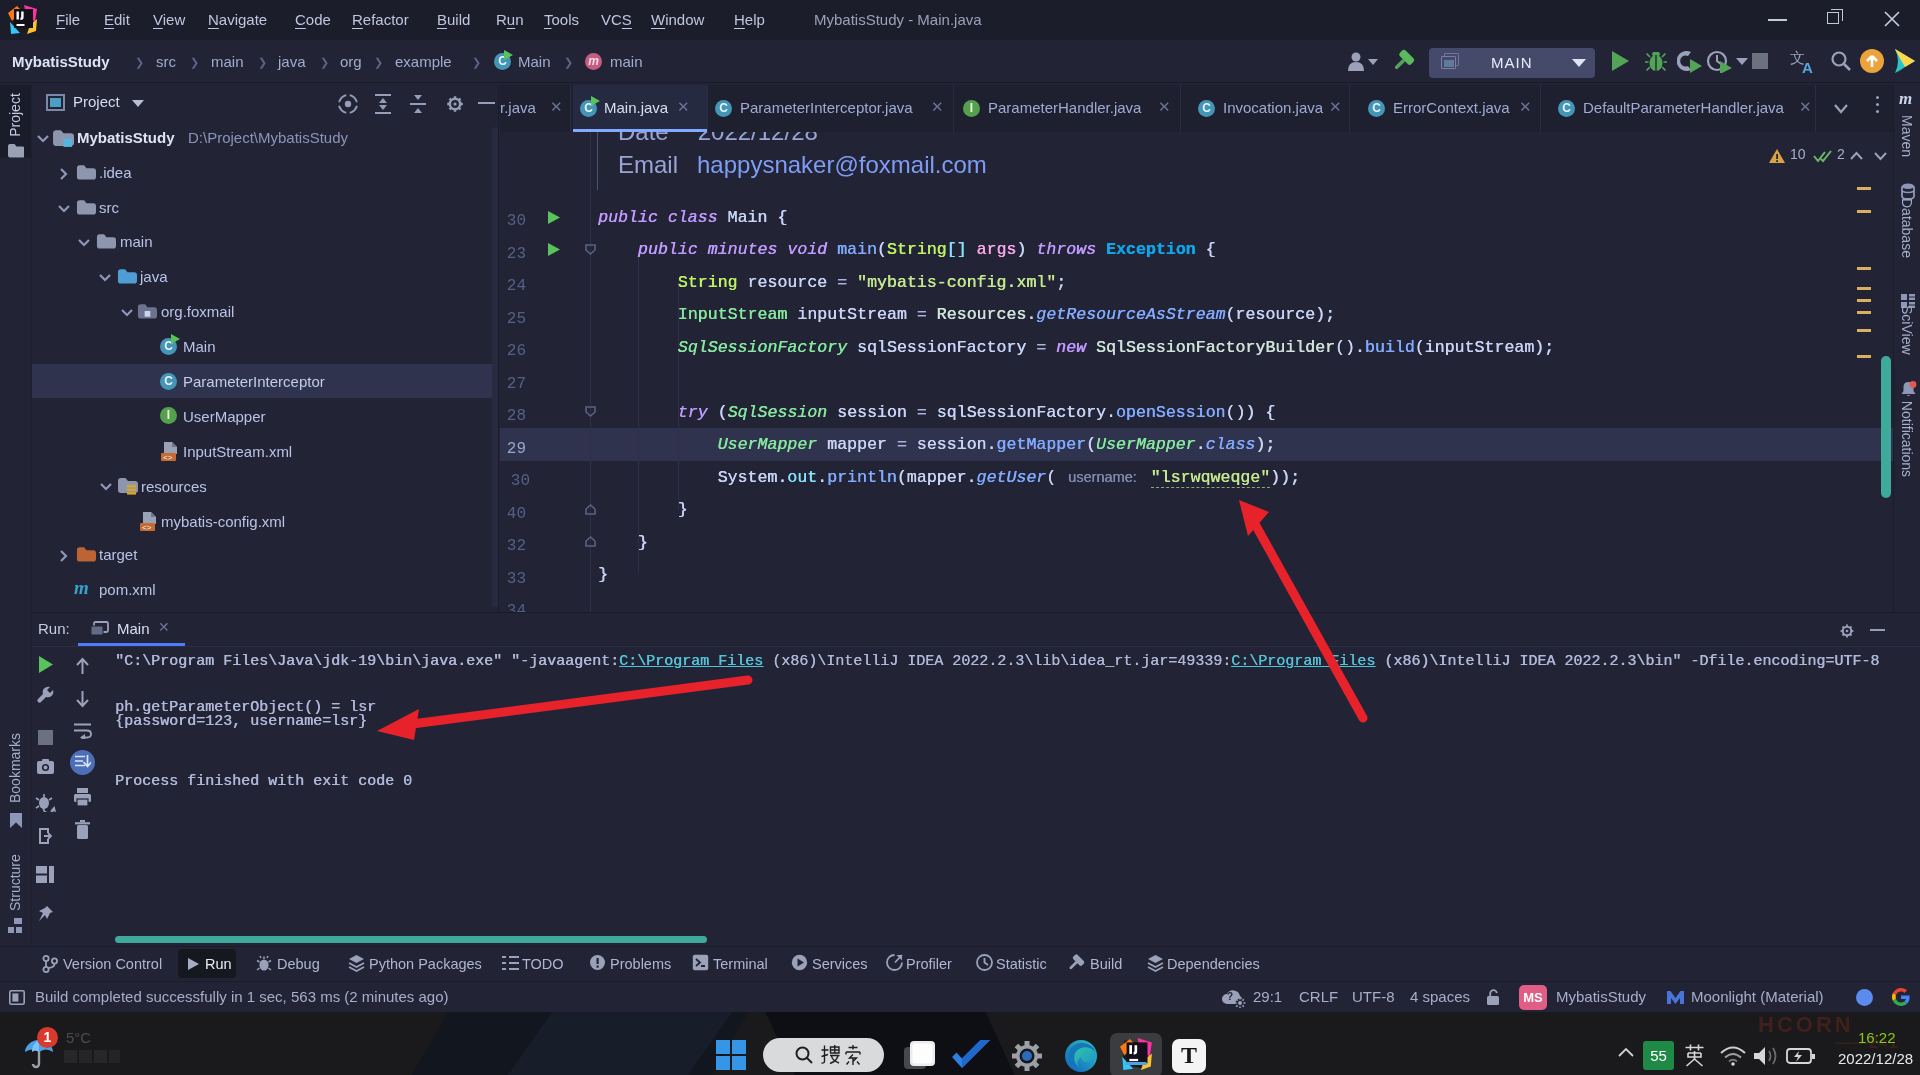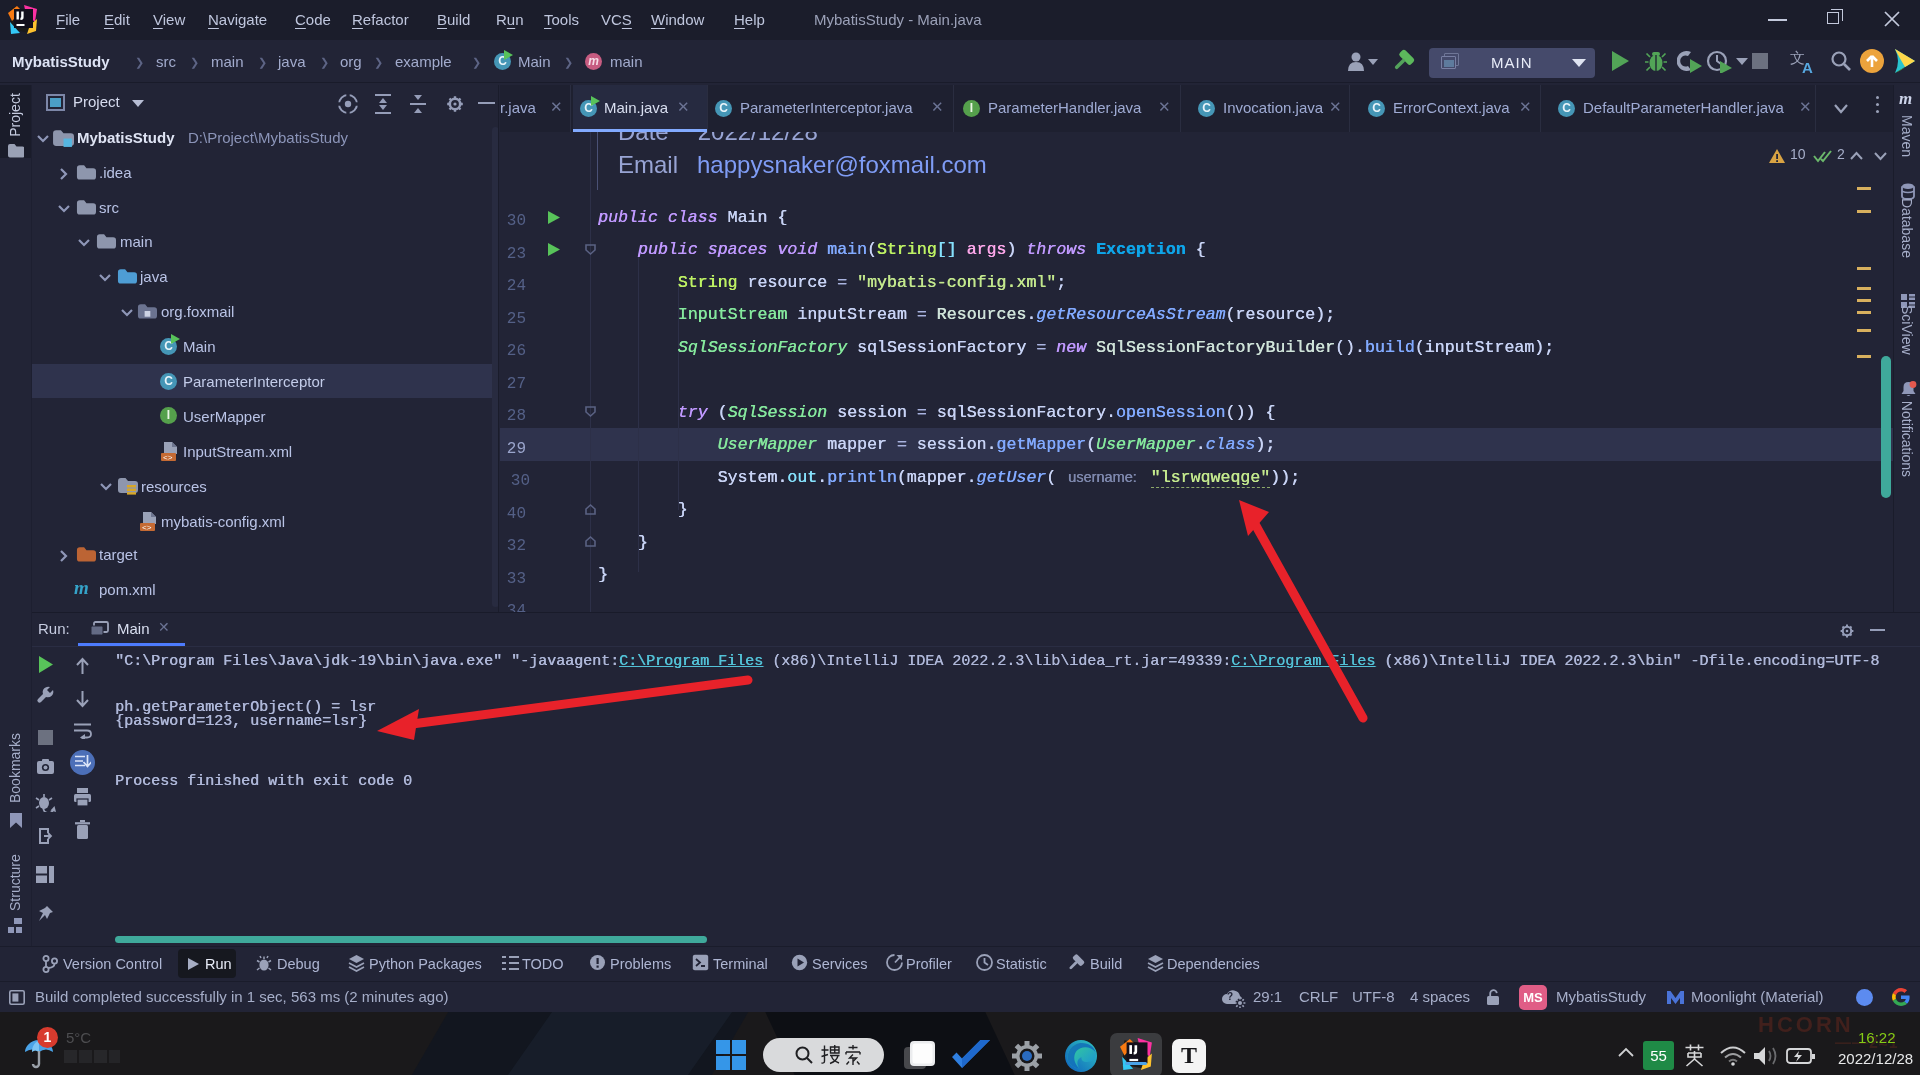--- a/index.html
+++ b/index.html
@@ -429,21 +429,21 @@
         <path d="M2 2 h9 v5 l-4.5 4 l-4.5 -4z" fill="none" stroke="#5a6183" stroke-width="1.6"></path>
       </svg>
     <svg class="abs" style="left:84px;top:371px" width="13" height="13">
         <path d="M2 11 h9 v-5 l-4.5 -4 l-4.5 4z" fill="none" stroke="#5a6183" stroke-width="1.6"></path>
       </svg>
     <svg class="abs" style="left:84px;top:403px" width="13" height="13">
         <path d="M2 11 h9 v-5 l-4.5 -4 l-4.5 4z" fill="none" stroke="#5a6183" stroke-width="1.6"></path>
       </svg>
 
     <div class="cl" style="top:75.75px;left:98px"><span class="kw">public class </span>Main {</div>
-    <div class="cl" style="top:108.25px;left:98px">    <span class="kw">public spaces void </span><span class="blu">main</span>(<span class="yel">String</span><span class="cyn">[]</span> <span class="pnk">args</span>) <span class="kw">throws </span><span class="pale2">Exception</span> {</div>
+    <div class="cl" style="top:108.25px;left:98px">    <span class="kw">public minutes void </span><span class="blu">main</span>(<span class="yel">String</span><span class="cyn">[]</span> <span class="pnk">args</span>) <span class="kw">throws </span><span class="pale2">Exception</span> {</div>
     <div class="cl" style="top:140.75px;left:98px">        <span class="yel">String</span> resource <span class="op">=</span> <span class="grn">"mybatis-config.xml"</span>;</div>
     <div class="cl" style="top:173.25px;left:98px">        <span class="cls">InputStream</span> inputStream <span class="op">=</span> <span class="pale">Resources</span>.<span class="blui">getResourceAsStream</span>(resource);</div>
     <div class="cl" style="top:205.75px;left:98px">        <span class="clsi">SqlSessionFactory</span> sqlSessionFactory <span class="op">=</span> <span class="kw">new </span><span class="pale">SqlSessionFactoryBuilder</span>().<span class="blu">build</span>(inputStream);</div>
     <div class="cl" style="top:270.75px;left:98px">        <span class="kw">try </span>(<span class="clsi">SqlSession</span> session <span class="op">=</span> sqlSessionFactory.<span class="blu">openSession</span>()) {</div>
     <div class="cl" style="top:303.25px;left:98px">            <span class="clsi">UserMapper</span> mapper <span class="op">=</span> session.<span class="blu">getMapper</span>(<span class="clsi">UserMapper</span>.<span class="blui">class</span>);</div>
     <div class="cl" style="top:335.75px;left:98px">            System.<span class="cyn">out</span>.<span class="blu">println</span>(mapper.<span class="blui">getUser</span>( <span class="hint" style="margin-right:14px;margin-left:2px">username:</span><span class="grn" style="border-bottom:1.5px dashed #8ca86a">"lsrwqweqge"</span>));</div>
     <div class="cl" style="top:368.25px;left:98px">        }</div>
     <div class="cl" style="top:400.75px;left:98px">    }</div>
     <div class="cl" style="top:433.25px;left:98px">}</div>
 

